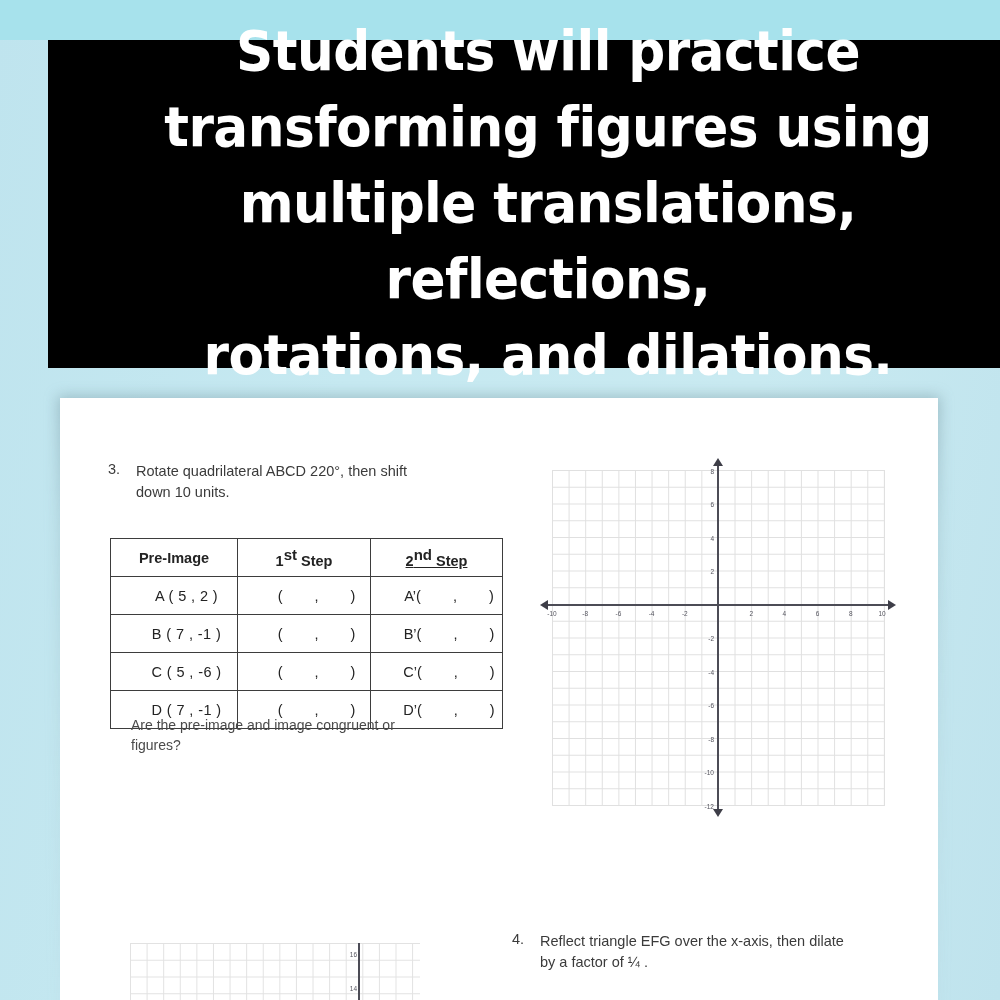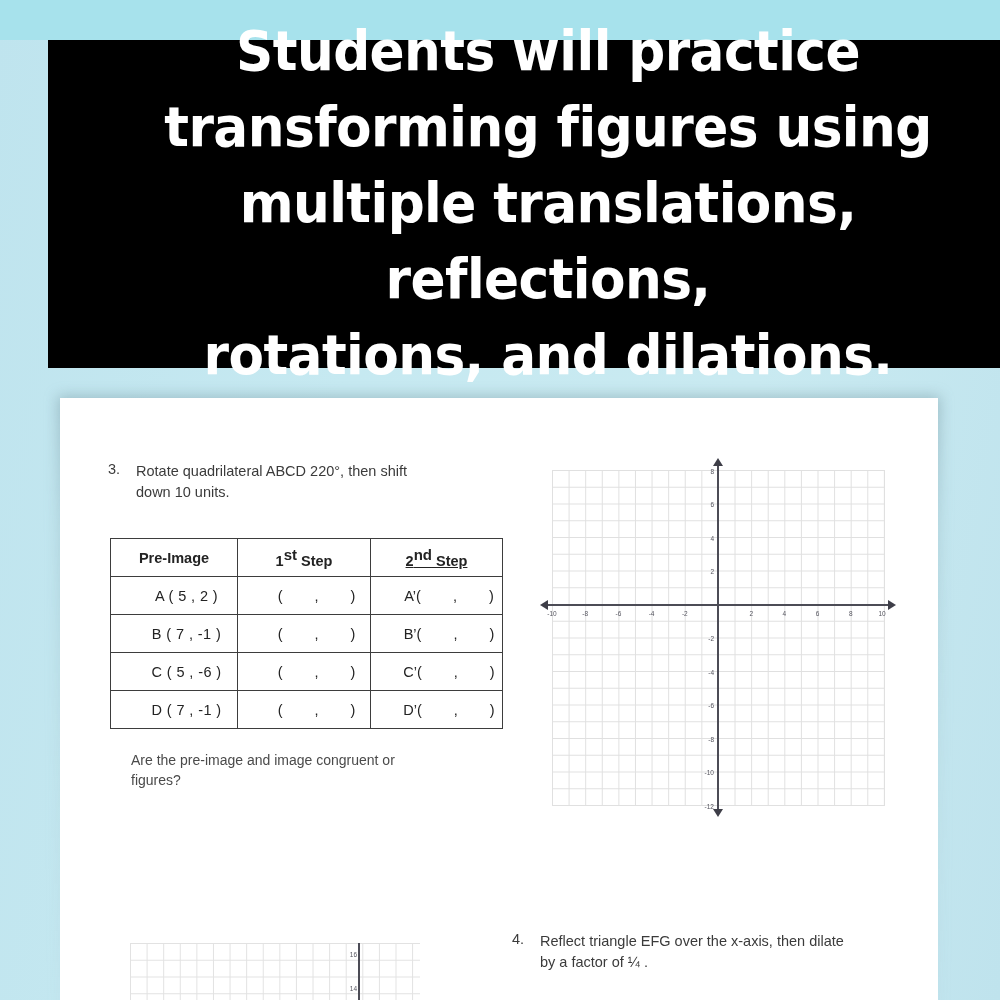--- a/index.html
+++ b/index.html
@@ -144,21 +144,21 @@
     display: inline-block;
     letter-spacing: 0;
   }
   .blank-coord .gap { display: inline-block; width: 32px; }
   .lbl-prime { letter-spacing: 0; }
 
   
   .congruent-q {
     position: absolute;
     left: 71px;
-    top: 352px;
+    top: 317px;
     width: 340px;
     font-size: 14px;
     color: #4a4a4a;
     line-height: 1.45;
     font-family: "Liberation Sans", sans-serif;
   }
 
   
   .grid3 {
     position: absolute;

